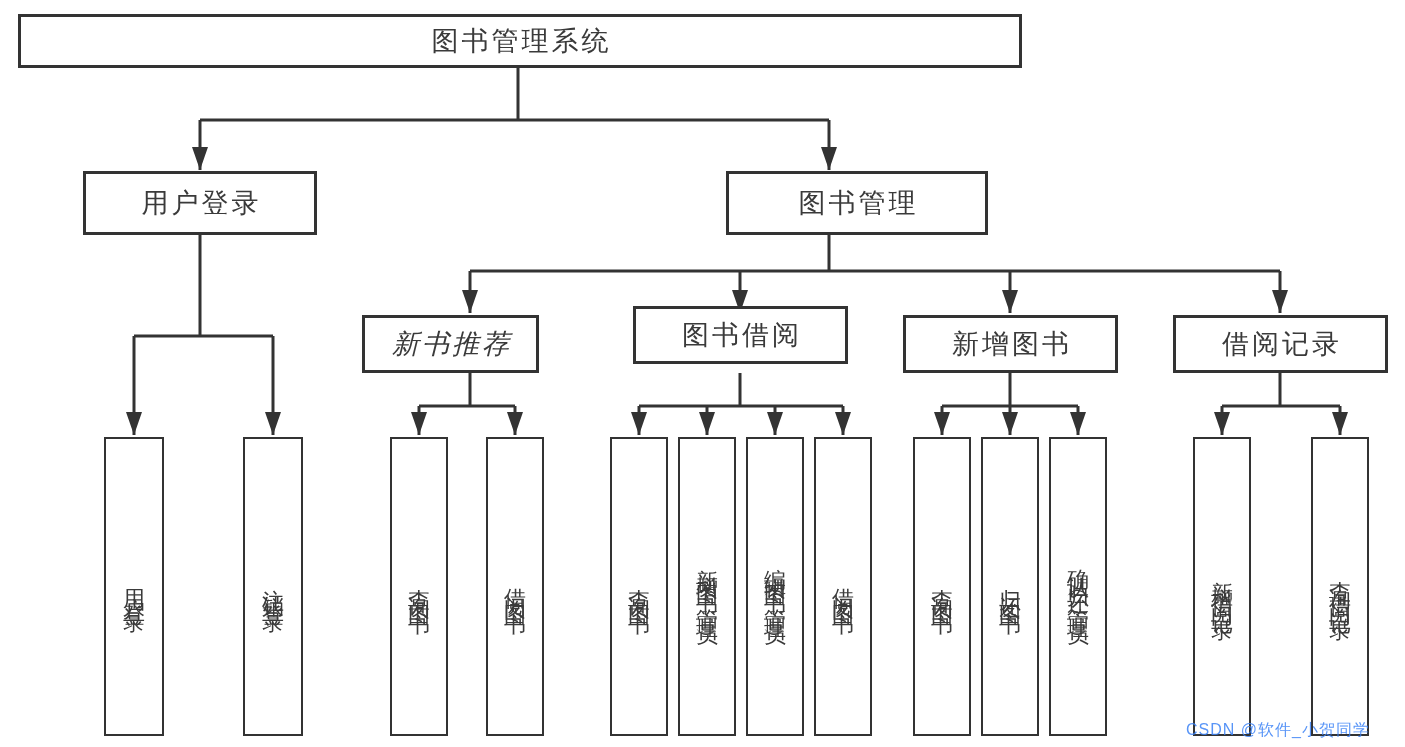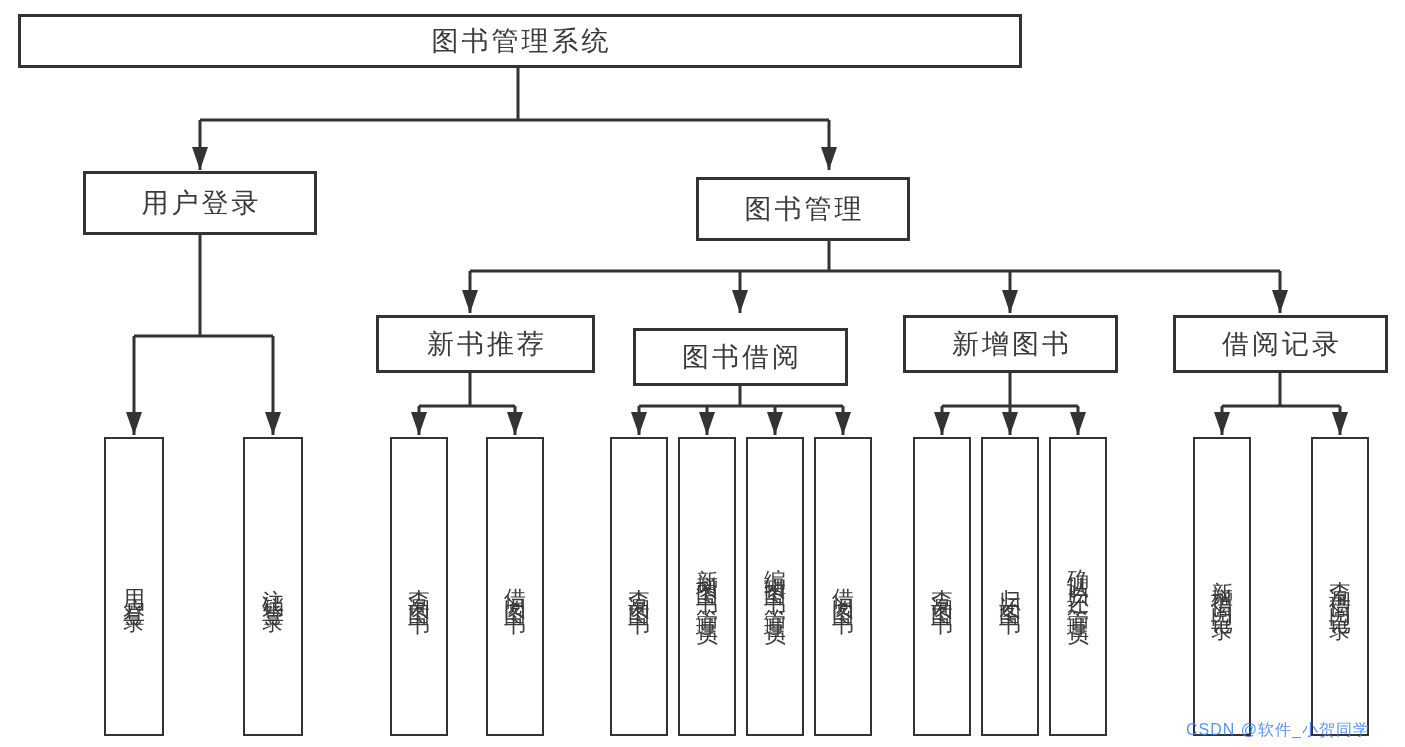--- a/index.html
+++ b/index.html
@@ -109,28 +109,28 @@
     </g>
   </svg>
 
   <div class="node" style="left:18px; top:14px; width:1004px; height:54px;">
     <span class="h-label">图书管理系统</span>
   </div>
 
   <div class="node" style="left:83px; top:171px; width:234px; height:64px;">
     <span class="h-label">用户登录</span>
   </div>
-  <div class="node" style="left:696px; top:171px; width:214px; height:64px;margin-top:6px;">
+  <div class="node" style="left:726px; top:171px; width:262px; height:64px;">
     <span class="h-label">图书管理</span>
   </div>
 
-  <div class="node" style="left:376px; top:315px; width:219px; height:58px;">
+  <div class="node" style="left:362px; top:315px; width:177px; height:58px;font-style:italic;">
     <span class="h-label">新书推荐</span>
   </div>
-  <div class="node" style="left:633px; top:328px; width:215px; height:58px;">
+  <div class="node" style="left:633px; top:306px; width:215px; height:58px;">
     <span class="h-label">图书借阅</span>
   </div>
   <div class="node" style="left:903px; top:315px; width:215px; height:58px;">
     <span class="h-label">新增图书</span>
   </div>
   <div class="node" style="left:1173px; top:315px; width:215px; height:58px;">
     <span class="h-label">借阅记录</span>
   </div>
 
   <div class="node leaf" style="left:104px; top:437px; width:60px; height:299px;">

